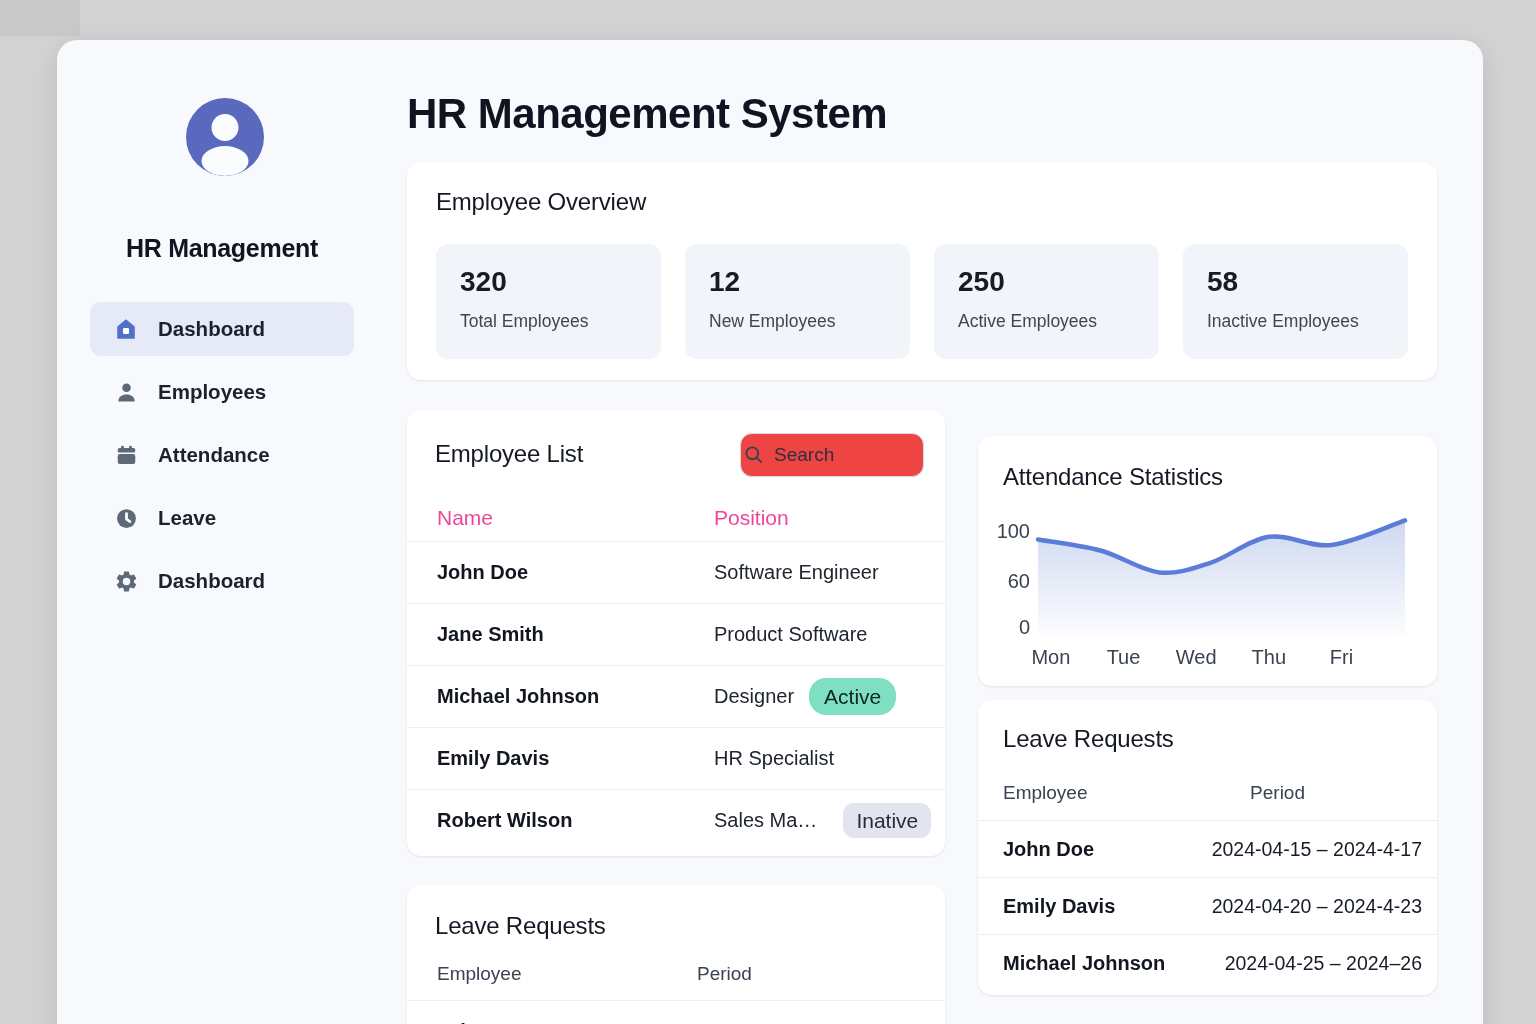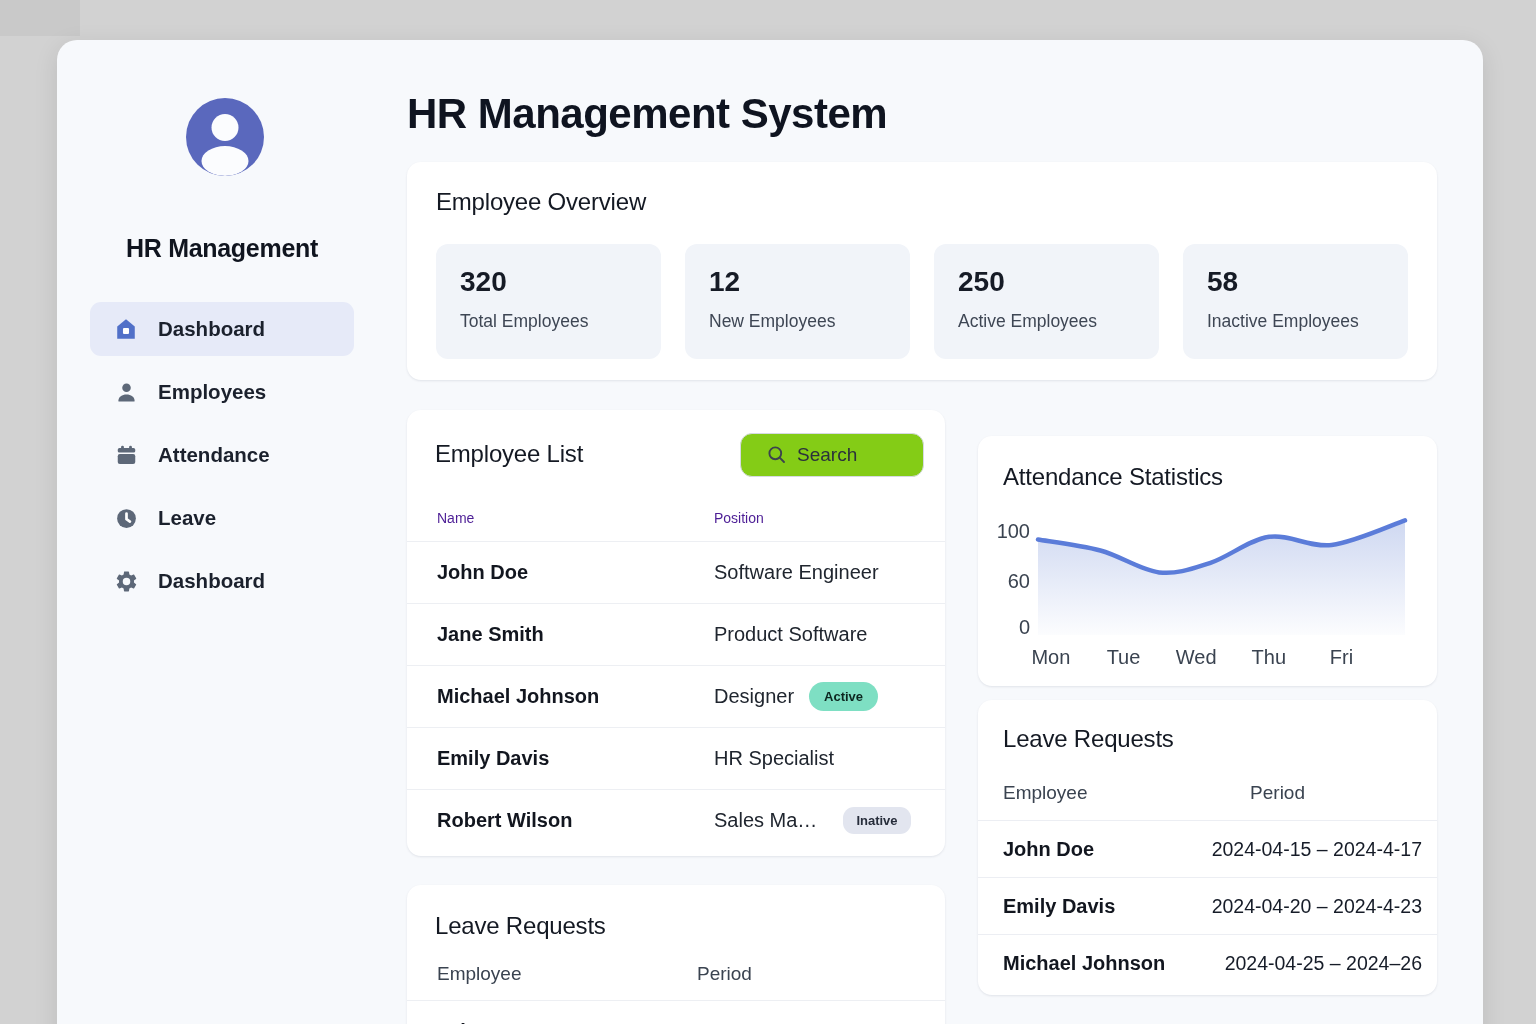--- a/index.html
+++ b/index.html
@@ -33,32 +33,32 @@
   .cards { display:grid; grid-template-columns:repeat(4,1fr); gap:24px; margin-top:28px; }
   .stat-card { background:#f1f4f9; border-radius:12px; height:115px; padding:22px 24px; }
   .stat-value { font-size:28px; font-weight:700; color:#161b26; }
   .stat-label { font-size:17.5px; color:#3e4654; margin-top:13px; }
 
   
   .p-emplist { left:350px; top:370px; width:538px; height:446px; }
   .el-head { position:relative; height:85px; }
   .el-head h2 { position:absolute; left:28px; top:30px; }
   .search-box { position:absolute; right:21px; top:23px; width:184px; height:44px;
-    border:1.5px solid #d6dae2; border-radius:12px; background:#84cc16;
-    display:flex; align-items:center; padding-left:25px; }
+    border:1.5px solid #d6dae2; border-radius:12px; background:#ef4444;
+    display:flex; align-items:center; padding-left:2px; }
   .search-box input { border:none; outline:none; width:120px; margin-left:9px;
     font-size:19px; color:#2b313c; background:transparent; font-family:inherit; }
   .search-box input::placeholder { color:#2b313c; opacity:1; }
   .el-cols { display:grid; grid-template-columns:277px 1fr; align-items:center;
-    height:46px; padding-left:30px; font-size:14px; color:#4c1d95; }
+    height:46px; padding-left:30px; font-size:21px; color:#ec4899; }
   .el-row { display:grid; grid-template-columns:277px 1fr; align-items:center;
     height:62px; padding-left:30px; border-top:1px solid #edeff3; }
   .el-name { font-size:20px; font-weight:700; color:#12161f; }
   .pos-cell { display:flex; align-items:center; gap:15px; font-size:20px; color:#20262f; }
-  .badge { display:inline-block; font-weight:700; font-size:13px; line-height:1; }
+  .badge { display:inline-block; font-weight:400; font-size:21px; line-height:1; }
   .badge-active { background:#7edfc3; color:#0c261f; padding:8px 15px; border-radius:17px; }
   .badge-inactive { background:#e2e5ef; color:#272d3b; padding:7px 13px; border-radius:11px;margin-left:11px; }
 
   
   .p-attend { left:921px; top:396px; width:459px; height:250px; }
   .p-attend h2 { position:absolute; left:25px; top:27px; }
   .chart-y { position:absolute; left:8px; top:81px; width:44px; height:118px;
     font-size:20px; color:#3a4350; }
   .chart-y span { position:absolute; right:0; transform:translateY(-50%); }
   .chart-plot { position:absolute; left:60px; top:81px; width:367px; height:118px; }

